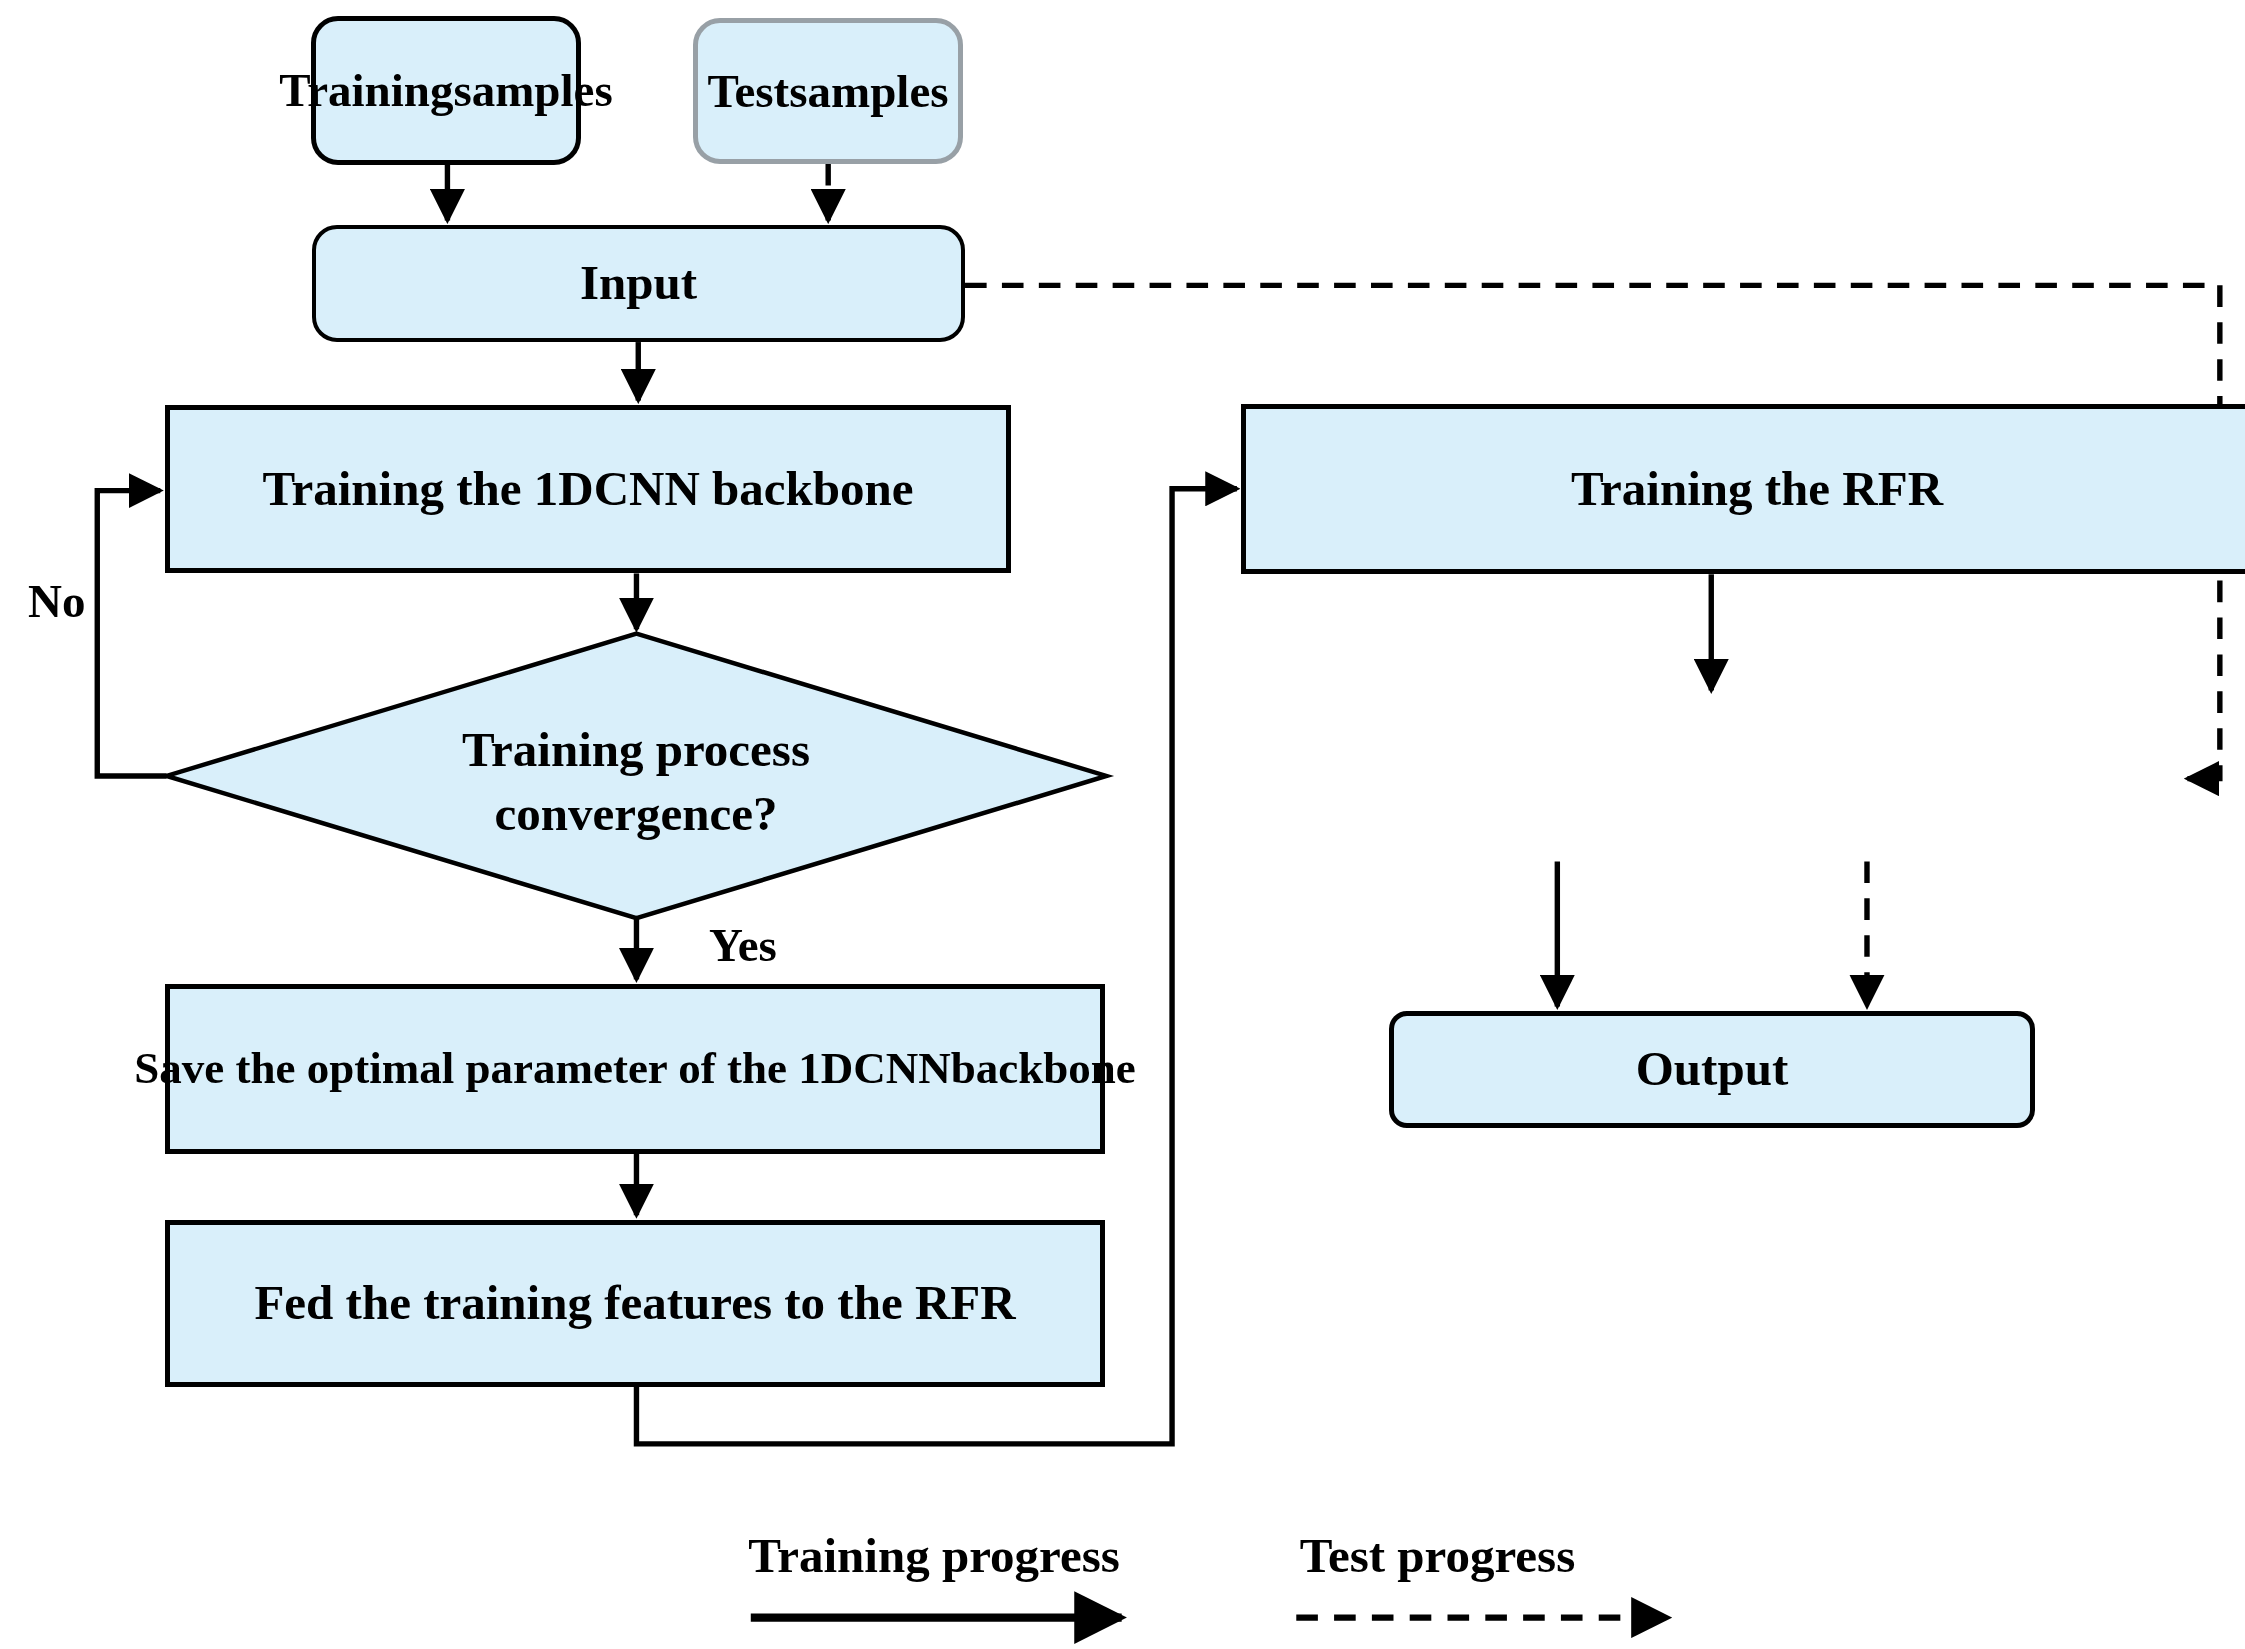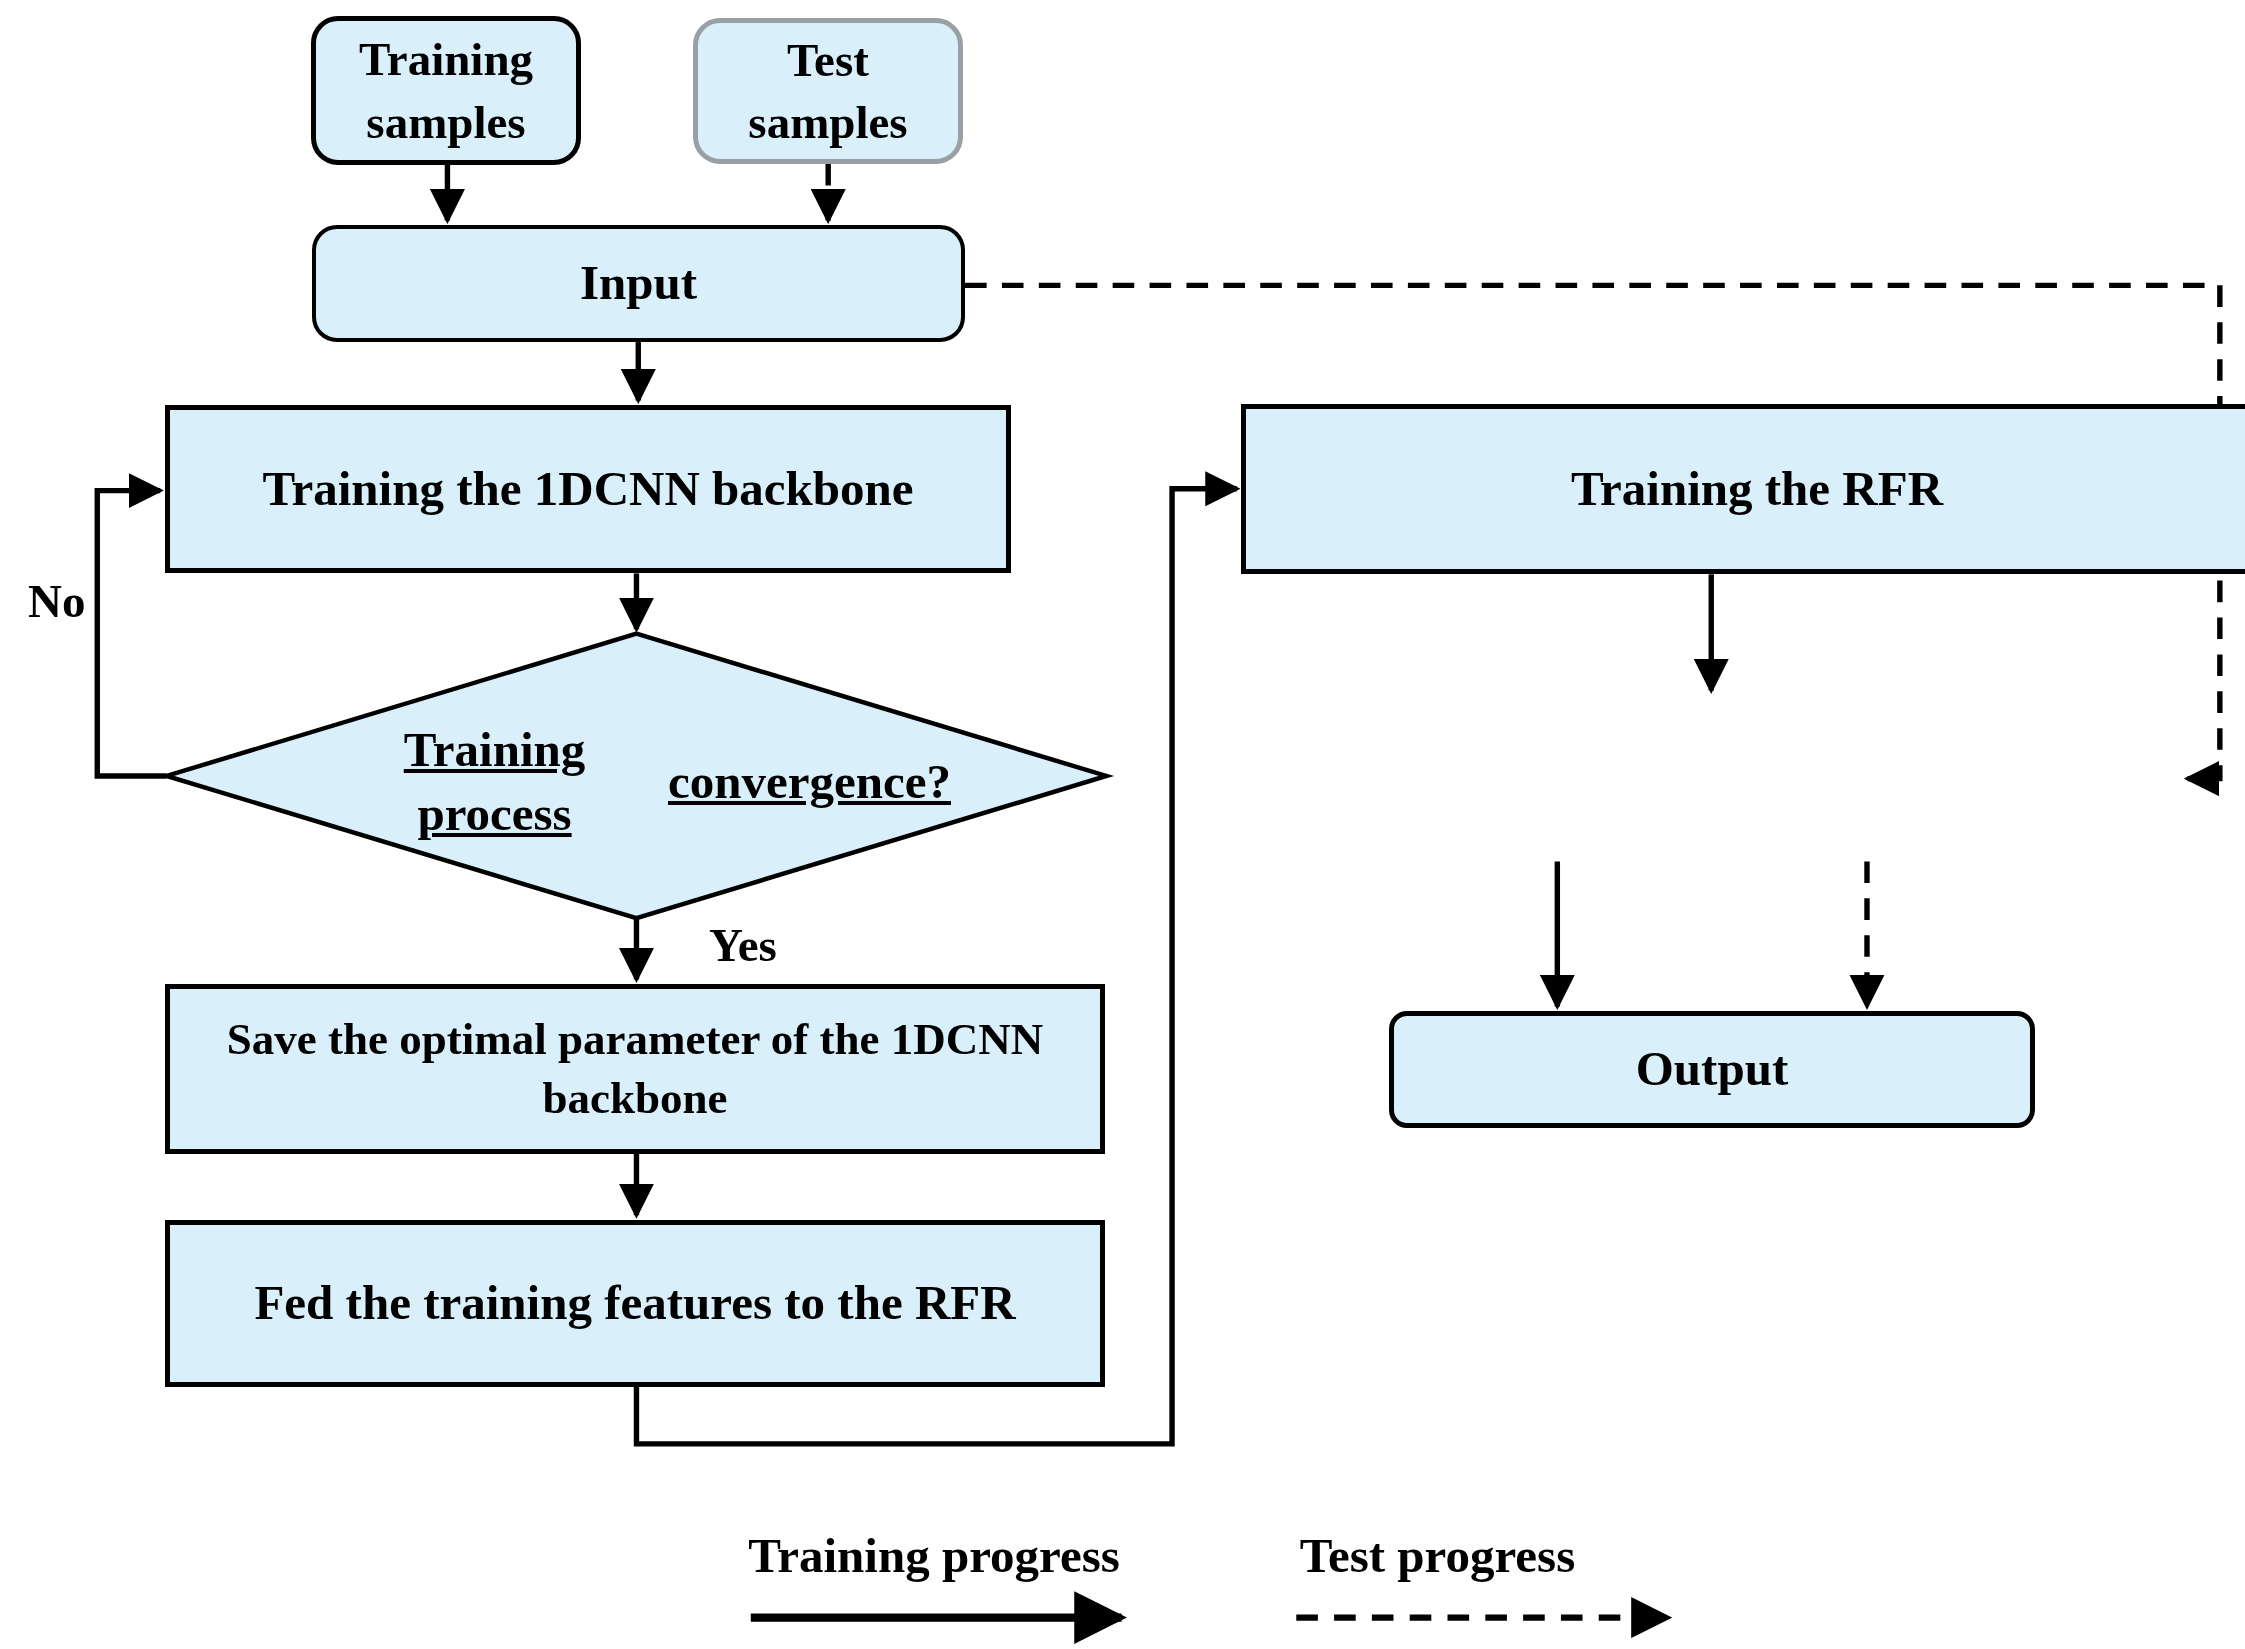--- a/index.html
+++ b/index.html
@@ -11,41 +11,41 @@
     font-weight:bold;
     color:#000;
     overflow:hidden;
   }
   #connector-layer{position:absolute;left:0;top:0;z-index:1;}
   .node{
     position:absolute;z-index:2;
     box-sizing:border-box;
     background:var(--node-fill,#d9effa);
     border:5.4px solid var(--node-border,#000000);
-    display:flex;flex-direction:column;
+    display:flex;flex-direction:row;
     align-items:center;justify-content:center;
     text-align:left;
     font-size:45px;line-height:1.32;
   }
   .node .line{white-space:nowrap;display:block;}
   .rounded{border-radius:27px;}
   #node-training-samples{left:311px;top:16px;width:270px;height:149px;font-size:47px;}
   #node-test-samples{left:693px;top:18px;width:270px;height:146px;font-size:47px;
       border-color:var(--gray-border,#98a0a6);}
   #node-input{left:312px;top:225px;width:653px;height:117px;border-width:4.5px;border-radius:25px;font-size:49px;}
   #node-backbone{left:165px;top:405px;width:846px;height:168px;font-size:49px;}
   #node-save{left:165px;top:984px;width:940px;height:170px;}
   #node-fed{left:165px;top:1220px;width:940px;height:167px;font-size:49px;}
   #node-rfr{left:1241px;top:404px;width:1032px;height:170px;font-size:49px;}
   #node-framework{left:1241px;top:695px;width:940px;height:167px;font-size:49px;}
   #node-output{left:1389px;top:1011px;width:646px;height:117px;border-radius:18px;font-size:49px;}
   #diamond-label{
     position:absolute;z-index:2;left:321px;top:714px;width:630px;height:135px;
-    display:flex;flex-direction:row;align-items:center;justify-content:center;
-    text-align:center;font-size:49px;line-height:1.3;text-decoration:underline;
+    display:flex;flex-direction:column;align-items:center;justify-content:center;
+    text-align:center;font-size:49px;line-height:1.3;
   }
   .edge-label{position:absolute;z-index:2;font-size:47px;white-space:nowrap;}
   #label-no{left:7.2px;top:574px;width:99px;text-align:center;}
   #label-yes{left:673px;top:918px;width:144px;text-align:left;margin-left:36px;}
   .legend-label{position:absolute;z-index:2;font-size:49px;text-align:center;white-space:nowrap;}
   #legend-training-label{left:709px;top:1527px;width:450px;}
   #legend-test-label{left:1235px;top:1527px;width:405px;}
 </style>
 </head>
 <body>

